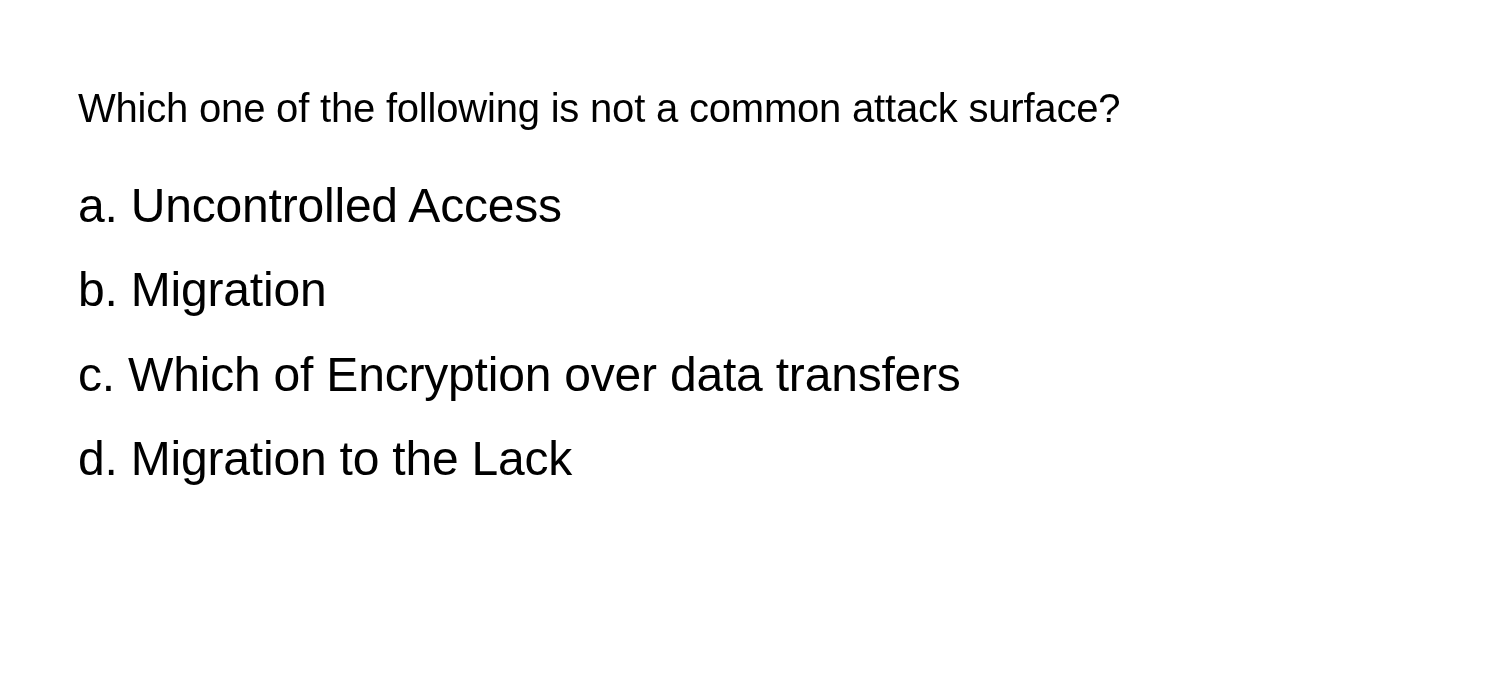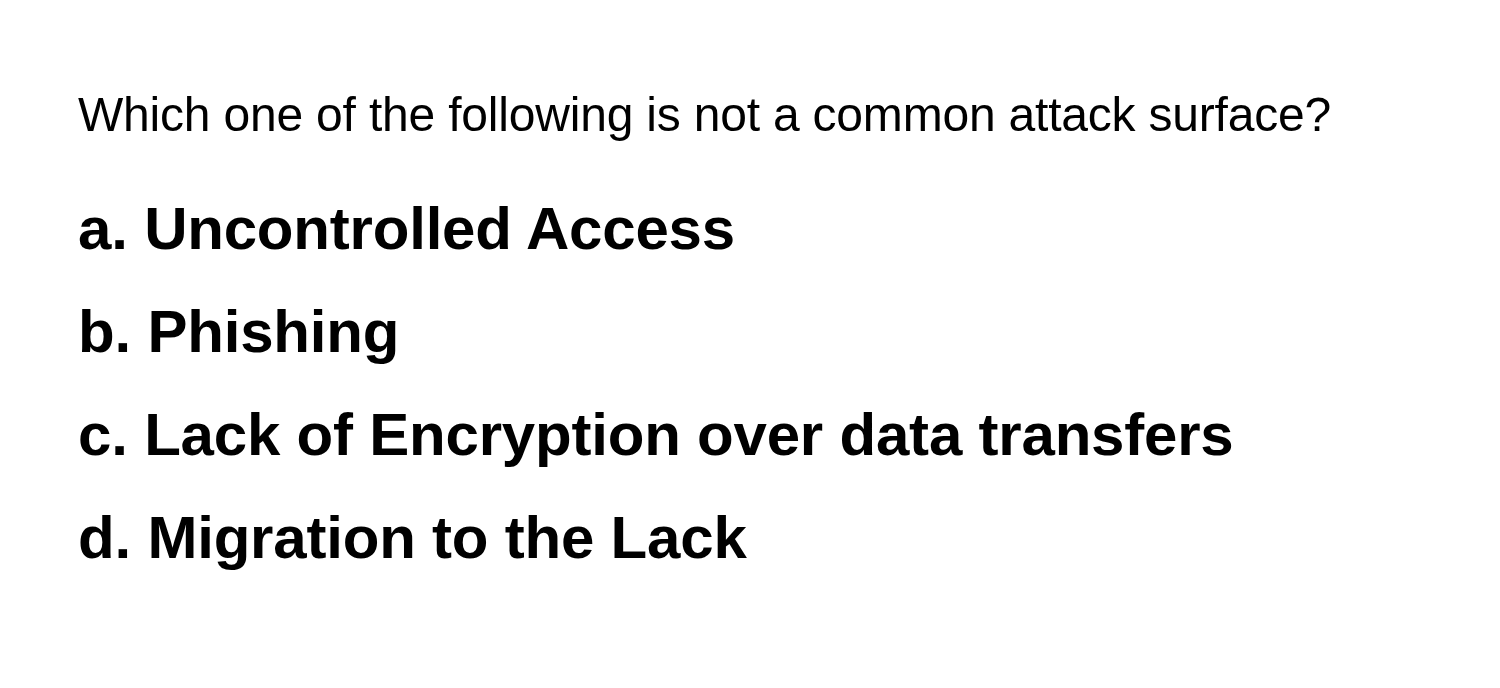--- a/index.html
+++ b/index.html
@@ -9,30 +9,30 @@
     }
     body {
       width: 1500px;
       height: 688px;
       background: #ffffff;
       font-family: -apple-system, BlinkMacSystemFont, "Segoe UI", Helvetica, Arial, sans-serif;
       color: #000000;
       padding: 75px 78px;
     }
     .question-text {
-      font-size: 48px;
+      font-size: 40px;
       line-height: 1.65;
       font-weight: 400;
       margin-bottom: 28px;
       letter-spacing: -0.2px;
     }
     .option {
-      font-size: 60px;
+      font-size: 48px;
       line-height: 1.55;
-      font-weight: 700;
+      font-weight: 400;
       margin-bottom: 10px;
       letter-spacing: -0.2px;
     }
     .option-label {
       display: inline;
     }
     .option-text {
       display: inline;
     }
   </style>
@@ -41,24 +41,24 @@
 
 <div class="question-text">Which one of the following is not a common attack surface?</div>
 
 <div class="option">
   <span class="option-label">a.</span>
   <span class="option-text">Uncontrolled Access</span>
 </div>
 
 <div class="option">
   <span class="option-label">b.</span>
-  <span class="option-text">Phishing</span>
+  <span class="option-text">Migration</span>
 </div>
 
 <div class="option">
   <span class="option-label">c.</span>
-  <span class="option-text">Lack of Encryption over data transfers</span>
+  <span class="option-text">Which of Encryption over data transfers</span>
 </div>
 
 <div class="option">
   <span class="option-label">d.</span>
   <span class="option-text">Migration to the Lack</span>
 </div>
 
 </body></html>

